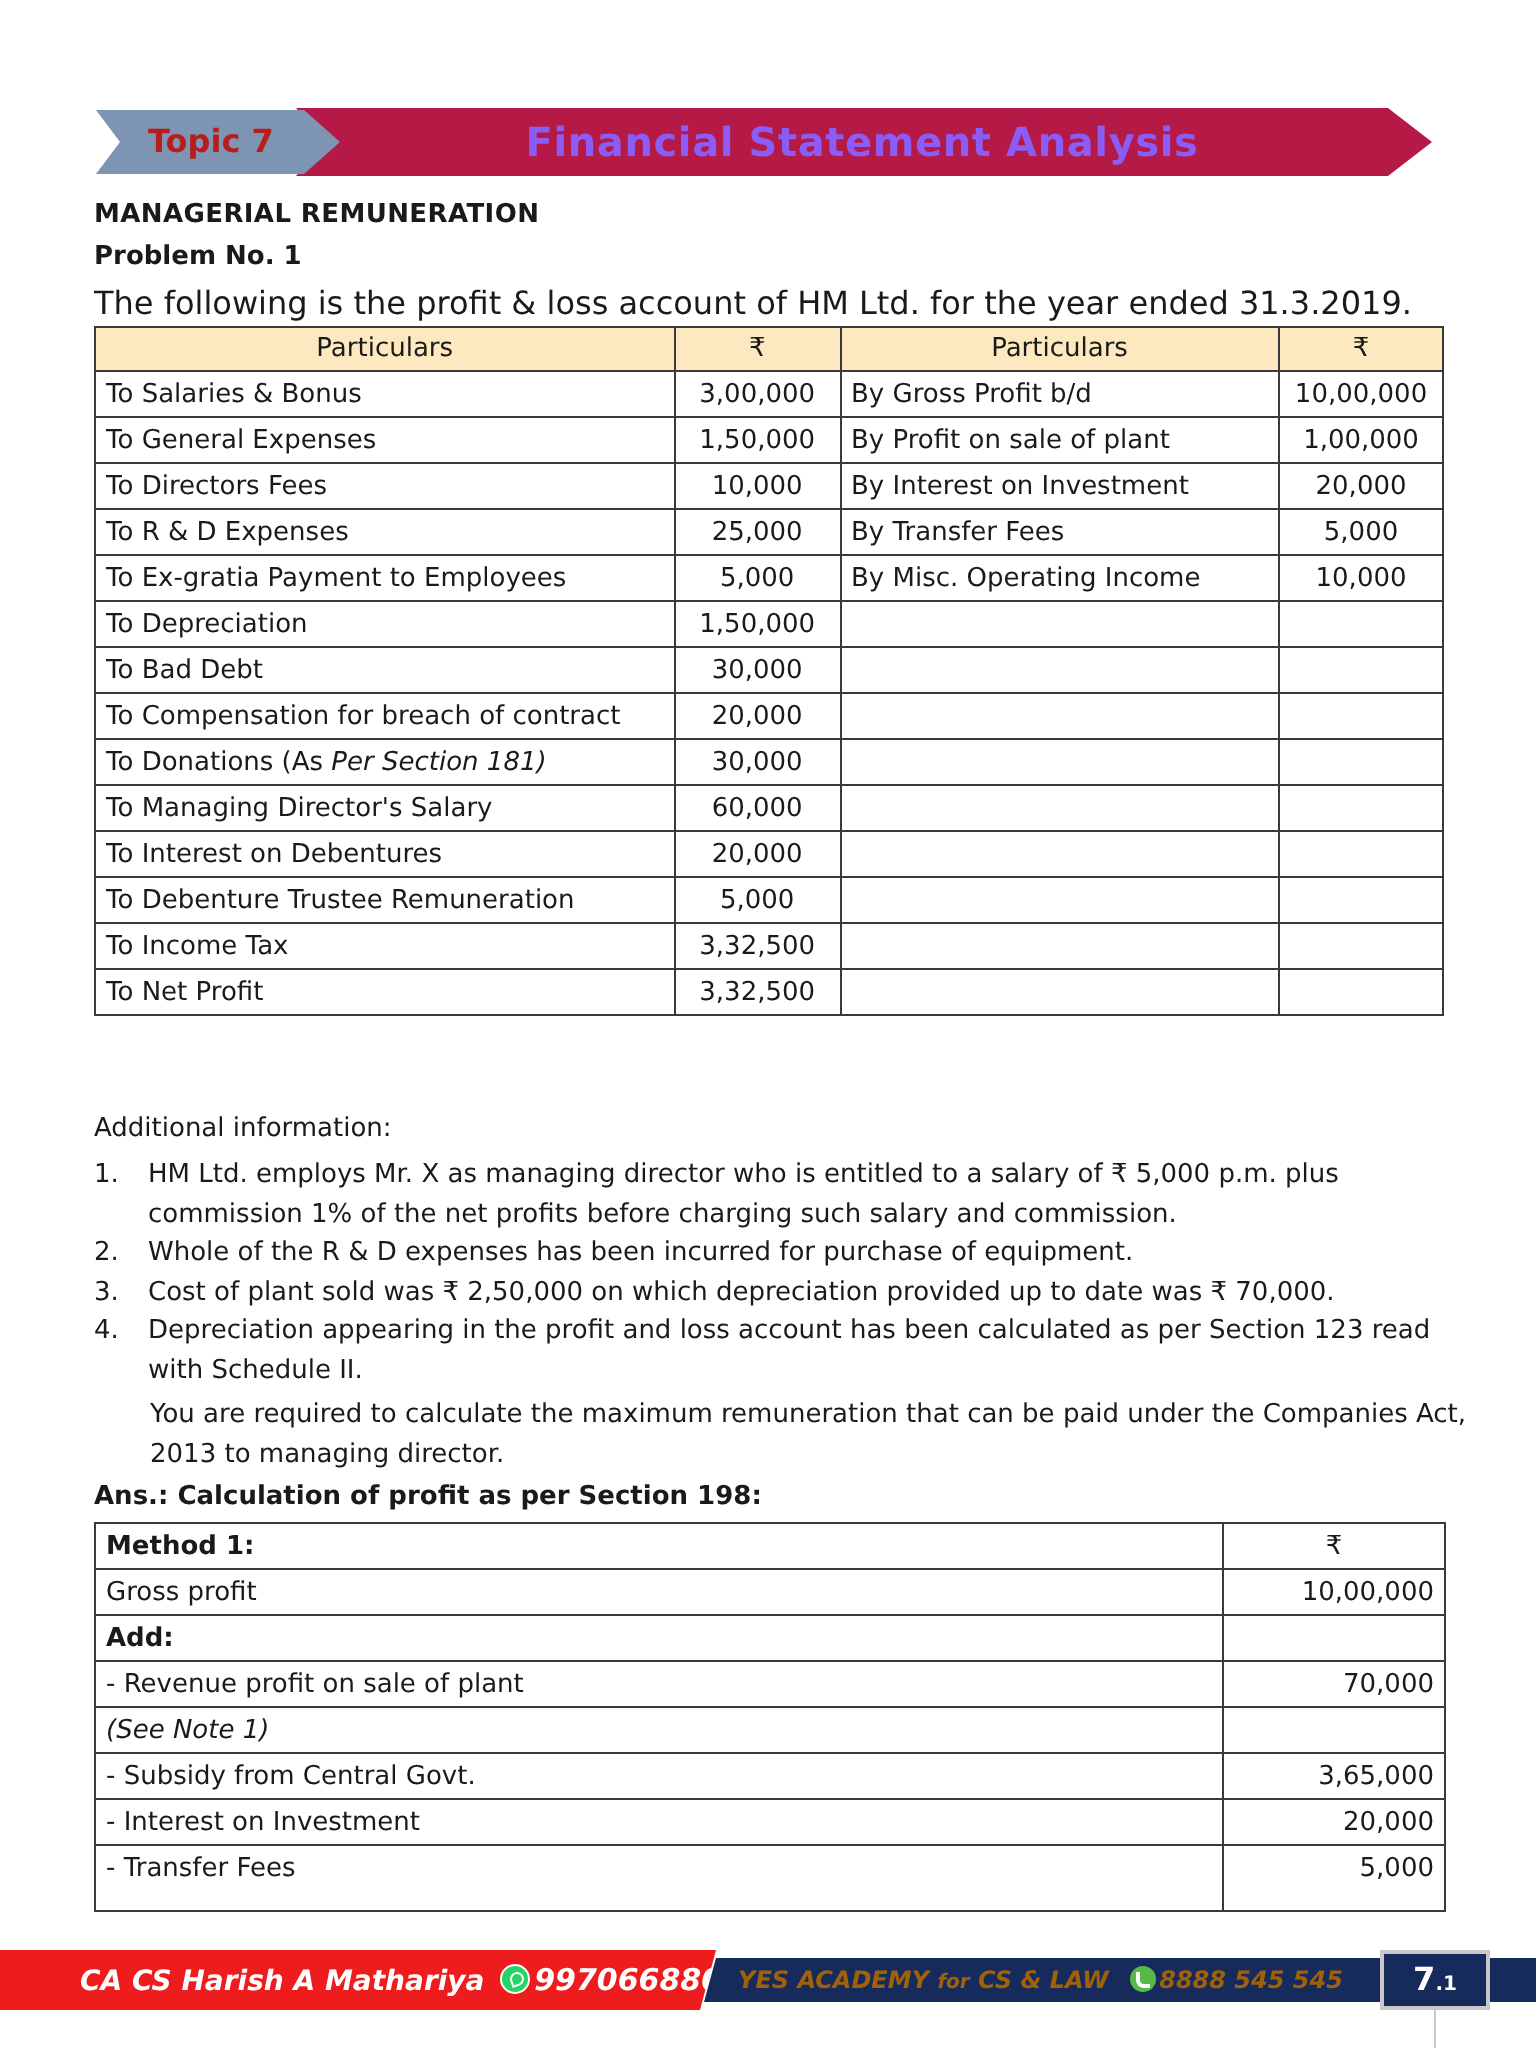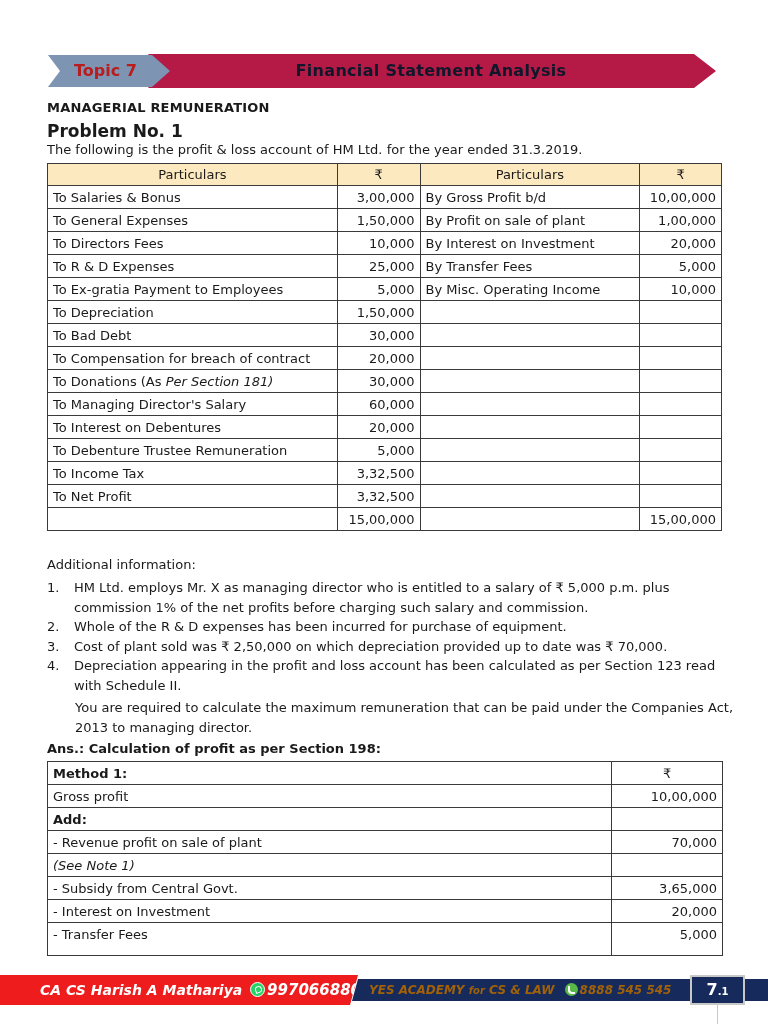--- a/index.html
+++ b/index.html
@@ -18,33 +18,33 @@
     background: #7d94b2;
     clip-path: polygon(0 0, calc(100% - 18px) 0, 100% 50%, calc(100% - 18px) 100%, 0 100%, 12px 50%);
     box-shadow: 0 2px 3px rgba(0,0,0,0.3);
   }
   .banner-tag-text {
     position: absolute; left: 26px; top: 3px; height: 32px; line-height: 32px;
     color: #b91c1c; font-weight: bold; font-size: 16px;
   }
   .banner-title {
     position: absolute; left: 120px; right: 22px; top: 2px; height: 34px; line-height: 34px;
-    color: #0f172a; font-weight: bold; font-size: 16px; text-align: center; letter-spacing: 0.3px;
+    color: #8b5cf6; font-weight: bold; font-size: 20px; text-align: center; letter-spacing: 0.3px;
   }
 
   .section-title { position: absolute; left: 47px; top: 100px; font-size: 13px; font-weight: bold; letter-spacing: 0.2px; }
-  .problem-title { position: absolute; left: 47px; top: 121px; font-size: 17px; font-weight: bold; }
-  .intro { position: absolute; left: 47px; top: 142px; font-size: 13px; }
+  .problem-title { position: absolute; left: 47px; top: 121px; font-size: 13px; font-weight: bold; }
+  .intro { position: absolute; left: 47px; top: 142px; font-size: 16px; }
 
   
   table { border-collapse: collapse; position: absolute; font-size: 13px; }
   .pl { left: 47px; top: 163px; width: 675px; }
   .pl td, .pl th { border: 1px solid #3a3a3a; height: 23px; padding: 0 5px; white-space: nowrap; }
   .pl th { background: #fde9c0; font-weight: normal; text-align: center; height: 22px; }
-  .pl .amt { text-align: right; }
+  .pl .amt { text-align: center; }
   .pl col.c1 { width: 290px; } .pl col.c2 { width: 83px; } .pl col.c3 { width: 220px; } .pl col.c4 { width: 82px; }
 
   .addl-title { position: absolute; left: 47px; top: 557px; font-size: 13px; }
   .notes { position: absolute; left: 47px; top: 578px; width: 680px; font-size: 13px; line-height: 19.5px; list-style: none; }
   .notes li { position: relative; padding-left: 27px; }
   .notes .num { position: absolute; left: 0; top: 0; }
   .req { position: absolute; left: 47px; top: 698px; width: 680px; font-size: 13px; line-height: 20px; margin-left: 28px; }
   .ans { position: absolute; left: 47px; top: 741px; font-size: 13px; font-weight: bold; }
 
   
@@ -208,26 +208,20 @@
         <td class="amt"><span>3,32,500</span></td>
         <td><span></span></td>
         <td class="amt"><span></span></td>
       </tr>
       <tr>
         <td><span>To Net Profit</span></td>
         <td class="amt"><span>3,32,500</span></td>
         <td><span></span></td>
         <td class="amt"><span></span></td>
       </tr>
-      <tr>
-        <td><span></span></td>
-        <td class="amt"><span>15,00,000</span></td>
-        <td><span></span></td>
-        <td class="amt"><span>15,00,000</span></td>
-      </tr>
     </tbody>
 </table>
 
 <div class="addl-title">Additional information:</div>
 <ol class="notes">
   <li><span class="num">1.</span><span>HM Ltd. employs Mr. X as managing director who is entitled to a salary of ₹ 5,000 p.m. plus commission 1% of the net profits before charging such salary and commission.</span></li>
   <li><span class="num">2.</span><span>Whole of the R &amp; D expenses has been incurred for purchase of equipment.</span></li>
   <li><span class="num">3.</span><span>Cost of plant sold was ₹ 2,50,000 on which depreciation provided up to date was ₹ 70,000.</span></li>
   <li><span class="num">4.</span><span>Depreciation appearing in the profit and loss account has been calculated as per Section 123 read with Schedule II.</span></li>
 </ol>

